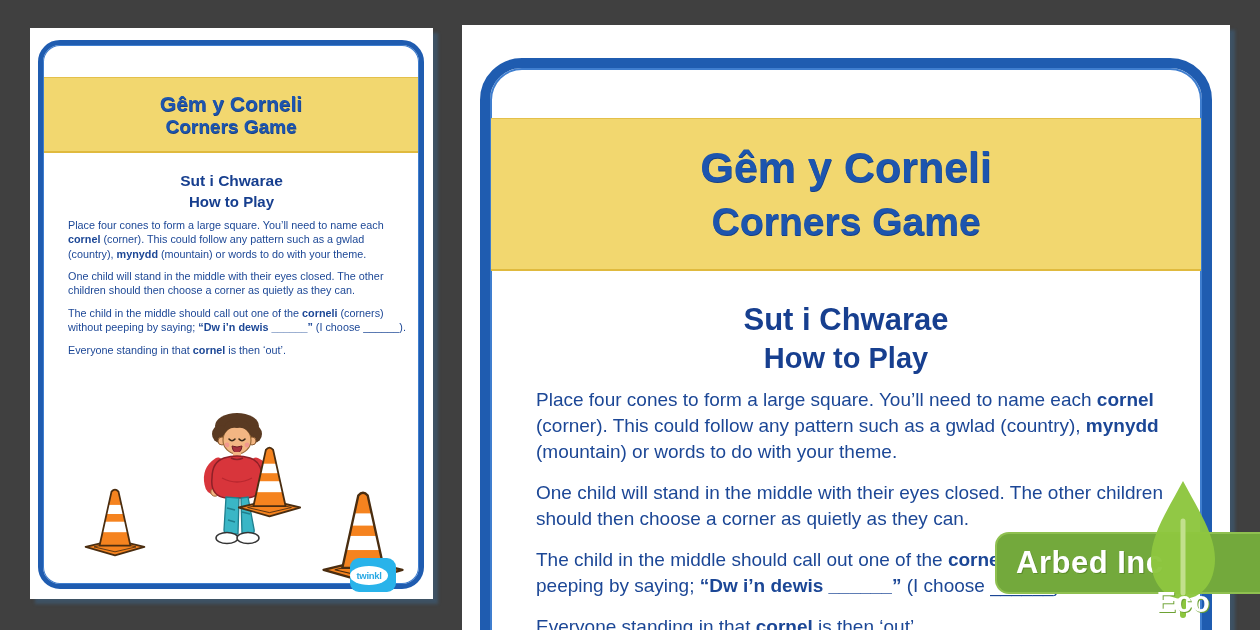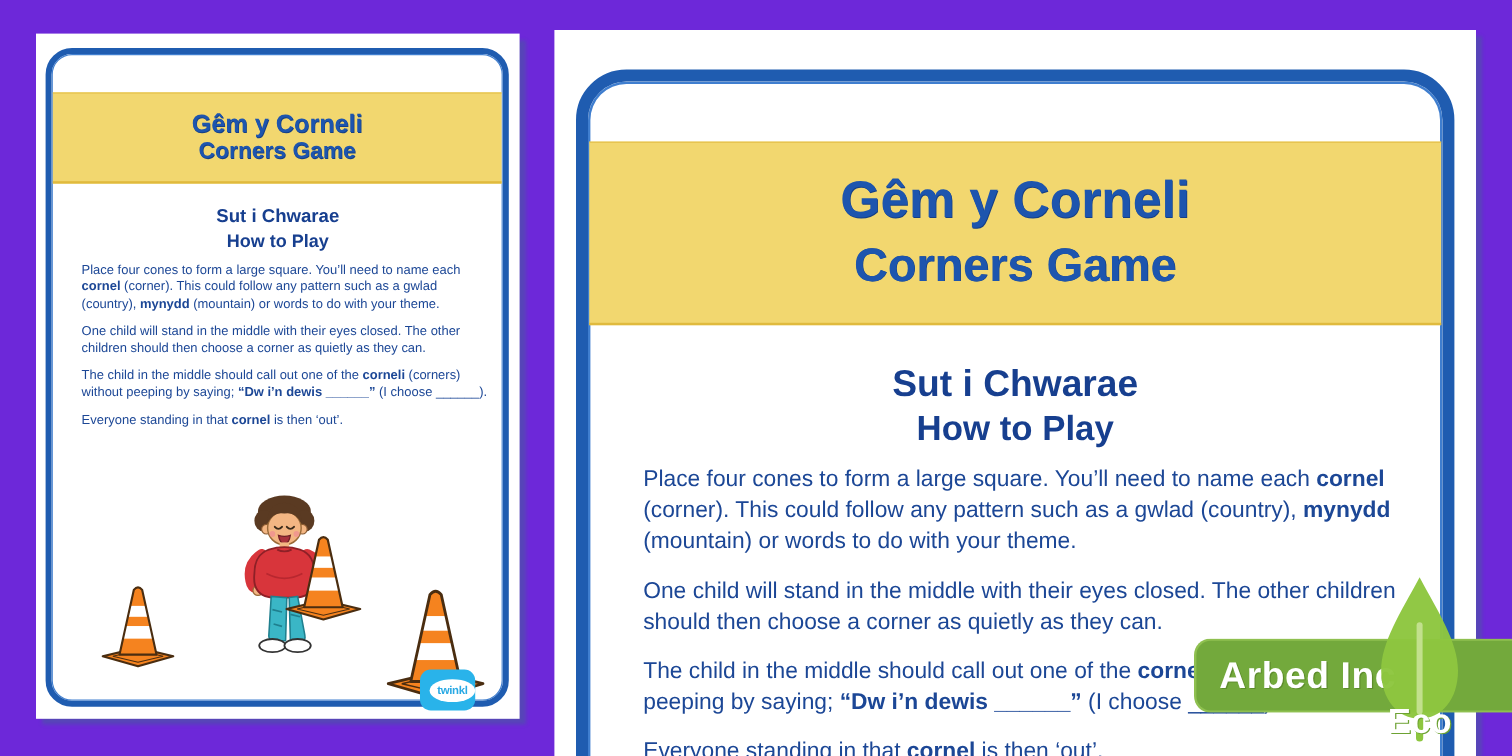--- a/index.html
+++ b/index.html
@@ -1,17 +1,17 @@
 <!DOCTYPE html>
 <html><head>
 <meta charset="utf-8">
 <style>
   html,body{margin:0;padding:0;}
   body{width:1260px;height:630px;overflow:hidden;font-family:"Liberation Sans",sans-serif;}
-  .stage{position:relative;width:1260px;height:630px;background:#6d28d9;overflow:hidden;}
+  .stage{position:relative;width:1260px;height:630px;background:#404040;overflow:hidden;}
 
   
   .page{position:absolute;background:#ffffff;box-shadow:5px 5px 3px rgba(60,105,145,0.45);}
   .page-small{left:30px;top:28px;width:403px;height:571px;}
   .page-large{left:462px;top:25px;width:768px;height:680px;}
 
   .frame{position:absolute;border-style:solid;border-color:#1f5cb0;pointer-events:none;}
   .frame-sm{left:8px;right:9px;top:12px;bottom:10px;border-width:5px;border-radius:22px;
             box-shadow:inset 0 0 0 1px #3f7ecf;}
   .frame-lg{left:18px;right:18px;top:33px;bottom:14px;border-width:10px;border-radius:42px;
@@ -42,21 +42,21 @@
   .body-sm{left:38px;width:338px;top:190px;font-size:10.8px;line-height:1.33;}
   .body-sm p{margin-bottom:8px;}
   .body-lg{left:74px;width:634px;top:362px;font-size:19px;line-height:1.37;}
   .body-lg p{margin-bottom:15px;}
 
   
   .illustration{position:absolute;left:0;top:360px;width:403px;height:212px;}
 
   
   .twinkl-badge{position:absolute;left:320px;top:530px;width:46px;height:34px;background:#29b3ea;
-                border-radius:9px;display:flex;align-items:center;justify-content:flex-end;z-index:6;}
+                border-radius:9px;display:flex;align-items:center;justify-content:flex-start;z-index:6;}
   .twinkl-cloud{background:#ffffff;border-radius:50%;width:38px;height:19px;display:flex;
                 align-items:center;justify-content:center;}
   .twinkl-cloud span{color:#29a9e4;font-size:9.5px;font-weight:700;letter-spacing:-0.3px;}
 
   
   .eco-band{position:absolute;left:995px;top:532px;width:289px;height:62px;background:#73a93c;
             border:2px solid #8fc050;border-right:none;border-radius:14px 0 0 14px;box-sizing:border-box;
             display:flex;align-items:center;padding-left:19px;z-index:10;}
   .eco-band span{color:#ffffff;font-size:31px;font-weight:700;letter-spacing:0.5px;
                  text-shadow:1px 1px 0 #5d8c2c;}

